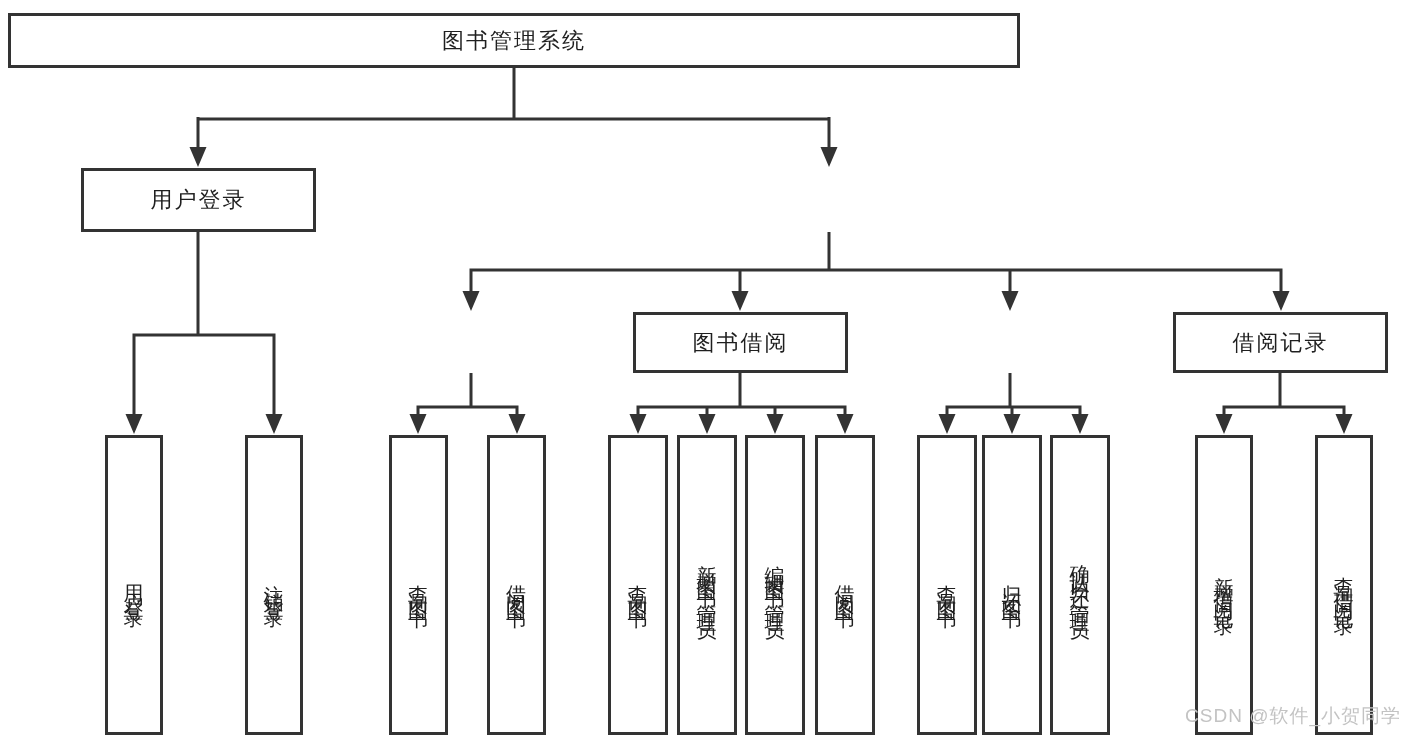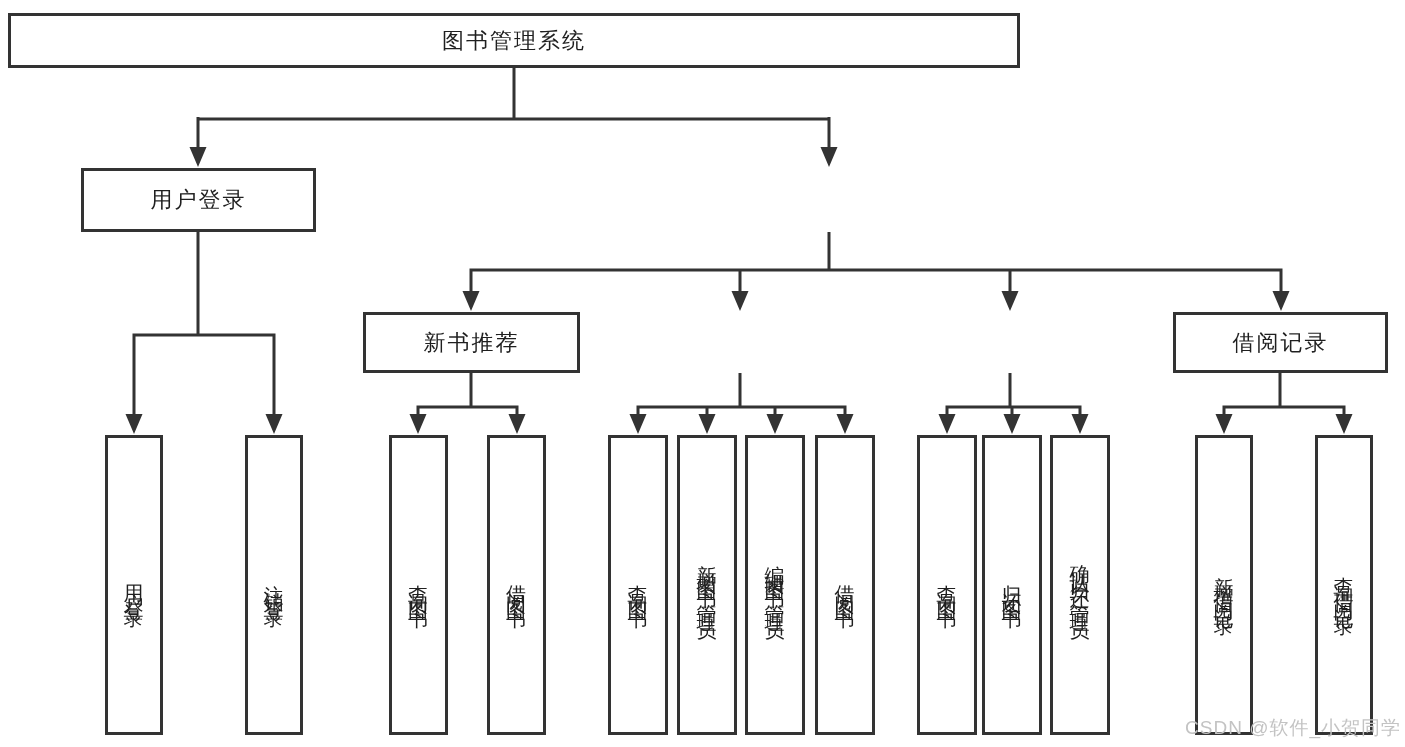--- a/index.html
+++ b/index.html
@@ -43,21 +43,21 @@
     height: 300px;
     writing-mode: vertical-rl;
     text-orientation: mixed;
     font-size: 20px;
     letter-spacing: 8px;
     line-height: 1;
   }
   .watermark {
     position: absolute;
     right: 4px;
-    bottom: 6px;
+    bottom: 18px;
     font-size: 19px;
     color: #c3c3c3;
     letter-spacing: 1px;
     white-space: nowrap;
     z-index: 5;
   }
 </style>
 </head>
 <body>
 
@@ -97,21 +97,21 @@
              M1012 434 L1003.5 414 L1020.5 414 Z
              M1080 434 L1071.5 414 L1088.5 414 Z
              M1224 434 L1215.5 414 L1232.5 414 Z
              M1344 434 L1335.5 414 L1352.5 414 Z"></path>
   </svg>
 
   <div class="node hbox" style="left:8px; top:13px; width:1012px; height:55px;">图书管理系统</div>
 
   <div class="node hbox" style="left:81px; top:168px; width:235px; height:64px;">用户登录</div>
 
-  <div class="node hbox" style="left:363px; top:312px; width:217px; height:61px;">新书推荐</div>
+  <div class="node hbox" style="left:633px; top:312px; width:215px; height:61px;">图书借阅</div>
   <div class="node hbox" style="left:1173px; top:312px; width:215px; height:61px;">借阅记录</div>
 
   <div class="node vbox" style="left:105px; width:58px;">用户登录</div>
   <div class="node vbox" style="left:245px; width:58px;">注销登录</div>
 
   <div class="node vbox" style="left:389px; width:59px;">查询图书</div>
   <div class="node vbox" style="left:487px; width:59px;">借阅图书</div>
 
   <div class="node vbox" style="left:608px; width:60px;">查询图书</div>
   <div class="node vbox" style="left:677px; width:60px;">新增图书（管理员）</div>

